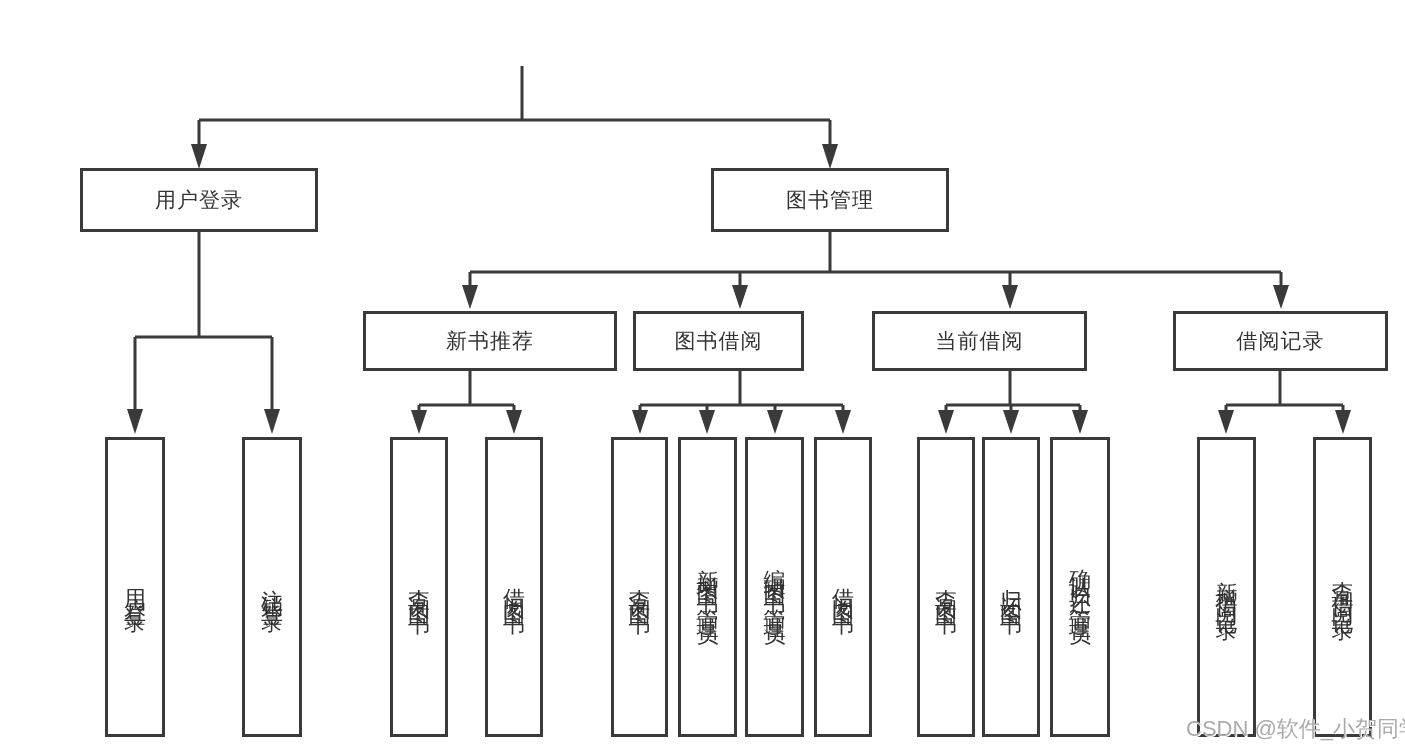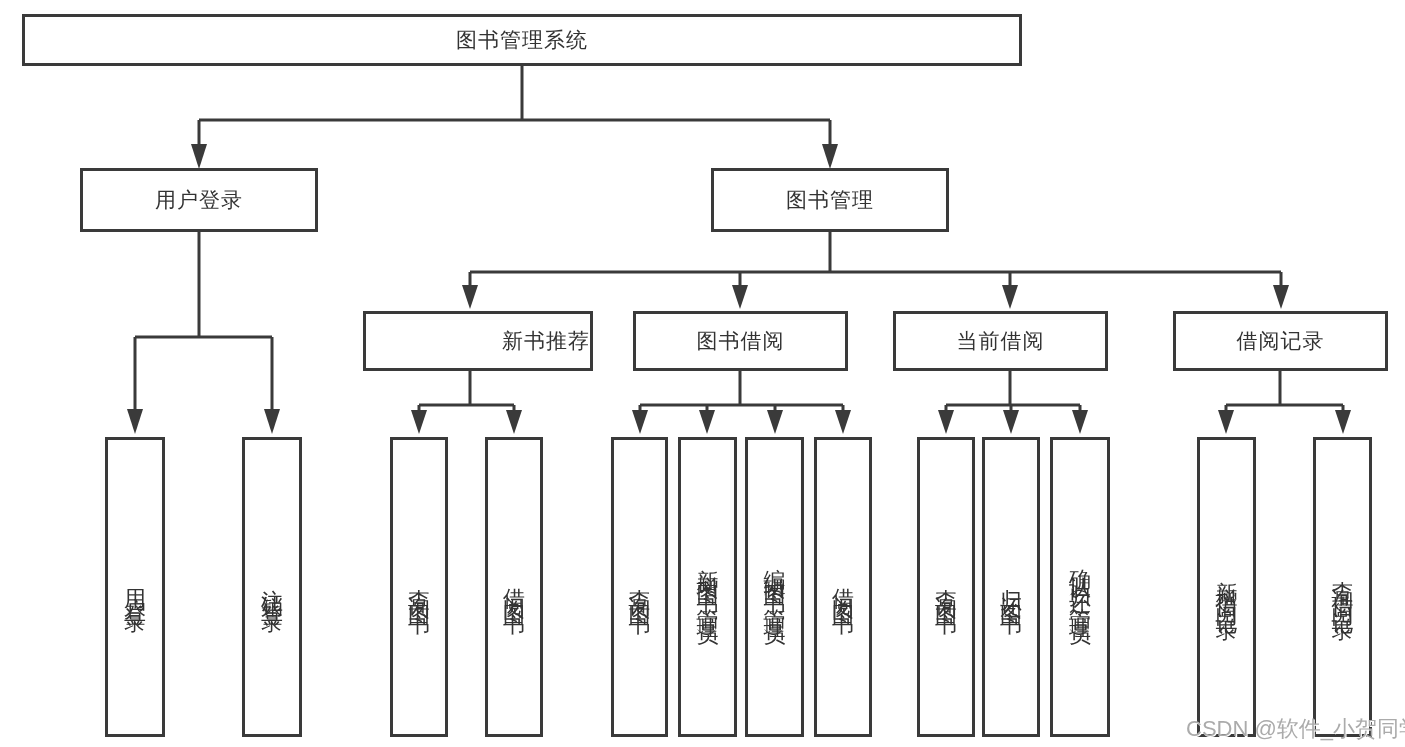--- a/index.html
+++ b/index.html
@@ -111,38 +111,35 @@
 
     <g stroke="#3a3a3a" stroke-width="3" fill="none">
       <path d="M1280,371 V405 M1226,405 H1343 M1226,405 V412 M1343,405 V412"></path>
     </g>
     <g fill="#3a3a3a" stroke="none">
       <polygon points="1218,410 1234,410 1226,434"></polygon>
       <polygon points="1335,410 1351,410 1343,434"></polygon>
     </g>
   </svg>
 
-  <div class="node" style="left:22px;top:14px;width:1000px;height:52px;">
-    <span>图书管理系统</span>
-  </div>
 
   <div class="node" style="left:80px;top:168px;width:238px;height:64px;">
     <span>用户登录</span>
   </div>
   <div class="node" style="left:711px;top:168px;width:238px;height:64px;justify-content:center;">
     <span>图书管理</span>
   </div>
 
-  <div class="node" style="left:363px;top:311px;width:230px;height:60px;justify-content:flex-end;">
+  <div class="node" style="left:363px;top:311px;width:254px;height:60px;">
     <span>新书推荐</span>
   </div>
-  <div class="node" style="left:633px;top:311px;width:215px;height:60px;">
+  <div class="node" style="left:633px;top:311px;width:171px;height:60px;">
     <span>图书借阅</span>
   </div>
-  <div class="node" style="left:893px;top:311px;width:215px;height:60px;">
+  <div class="node" style="left:872px;top:311px;width:215px;height:60px;">
     <span>当前借阅</span>
   </div>
   <div class="node" style="left:1173px;top:311px;width:215px;height:60px;">
     <span>借阅记录</span>
   </div>
 
   <div class="vnode" style="left:105px;top:437px;width:60px;height:300px;">
     <span class="vtext">用户登录</span>
   </div>
   <div class="vnode" style="left:242px;top:437px;width:60px;height:300px;">

